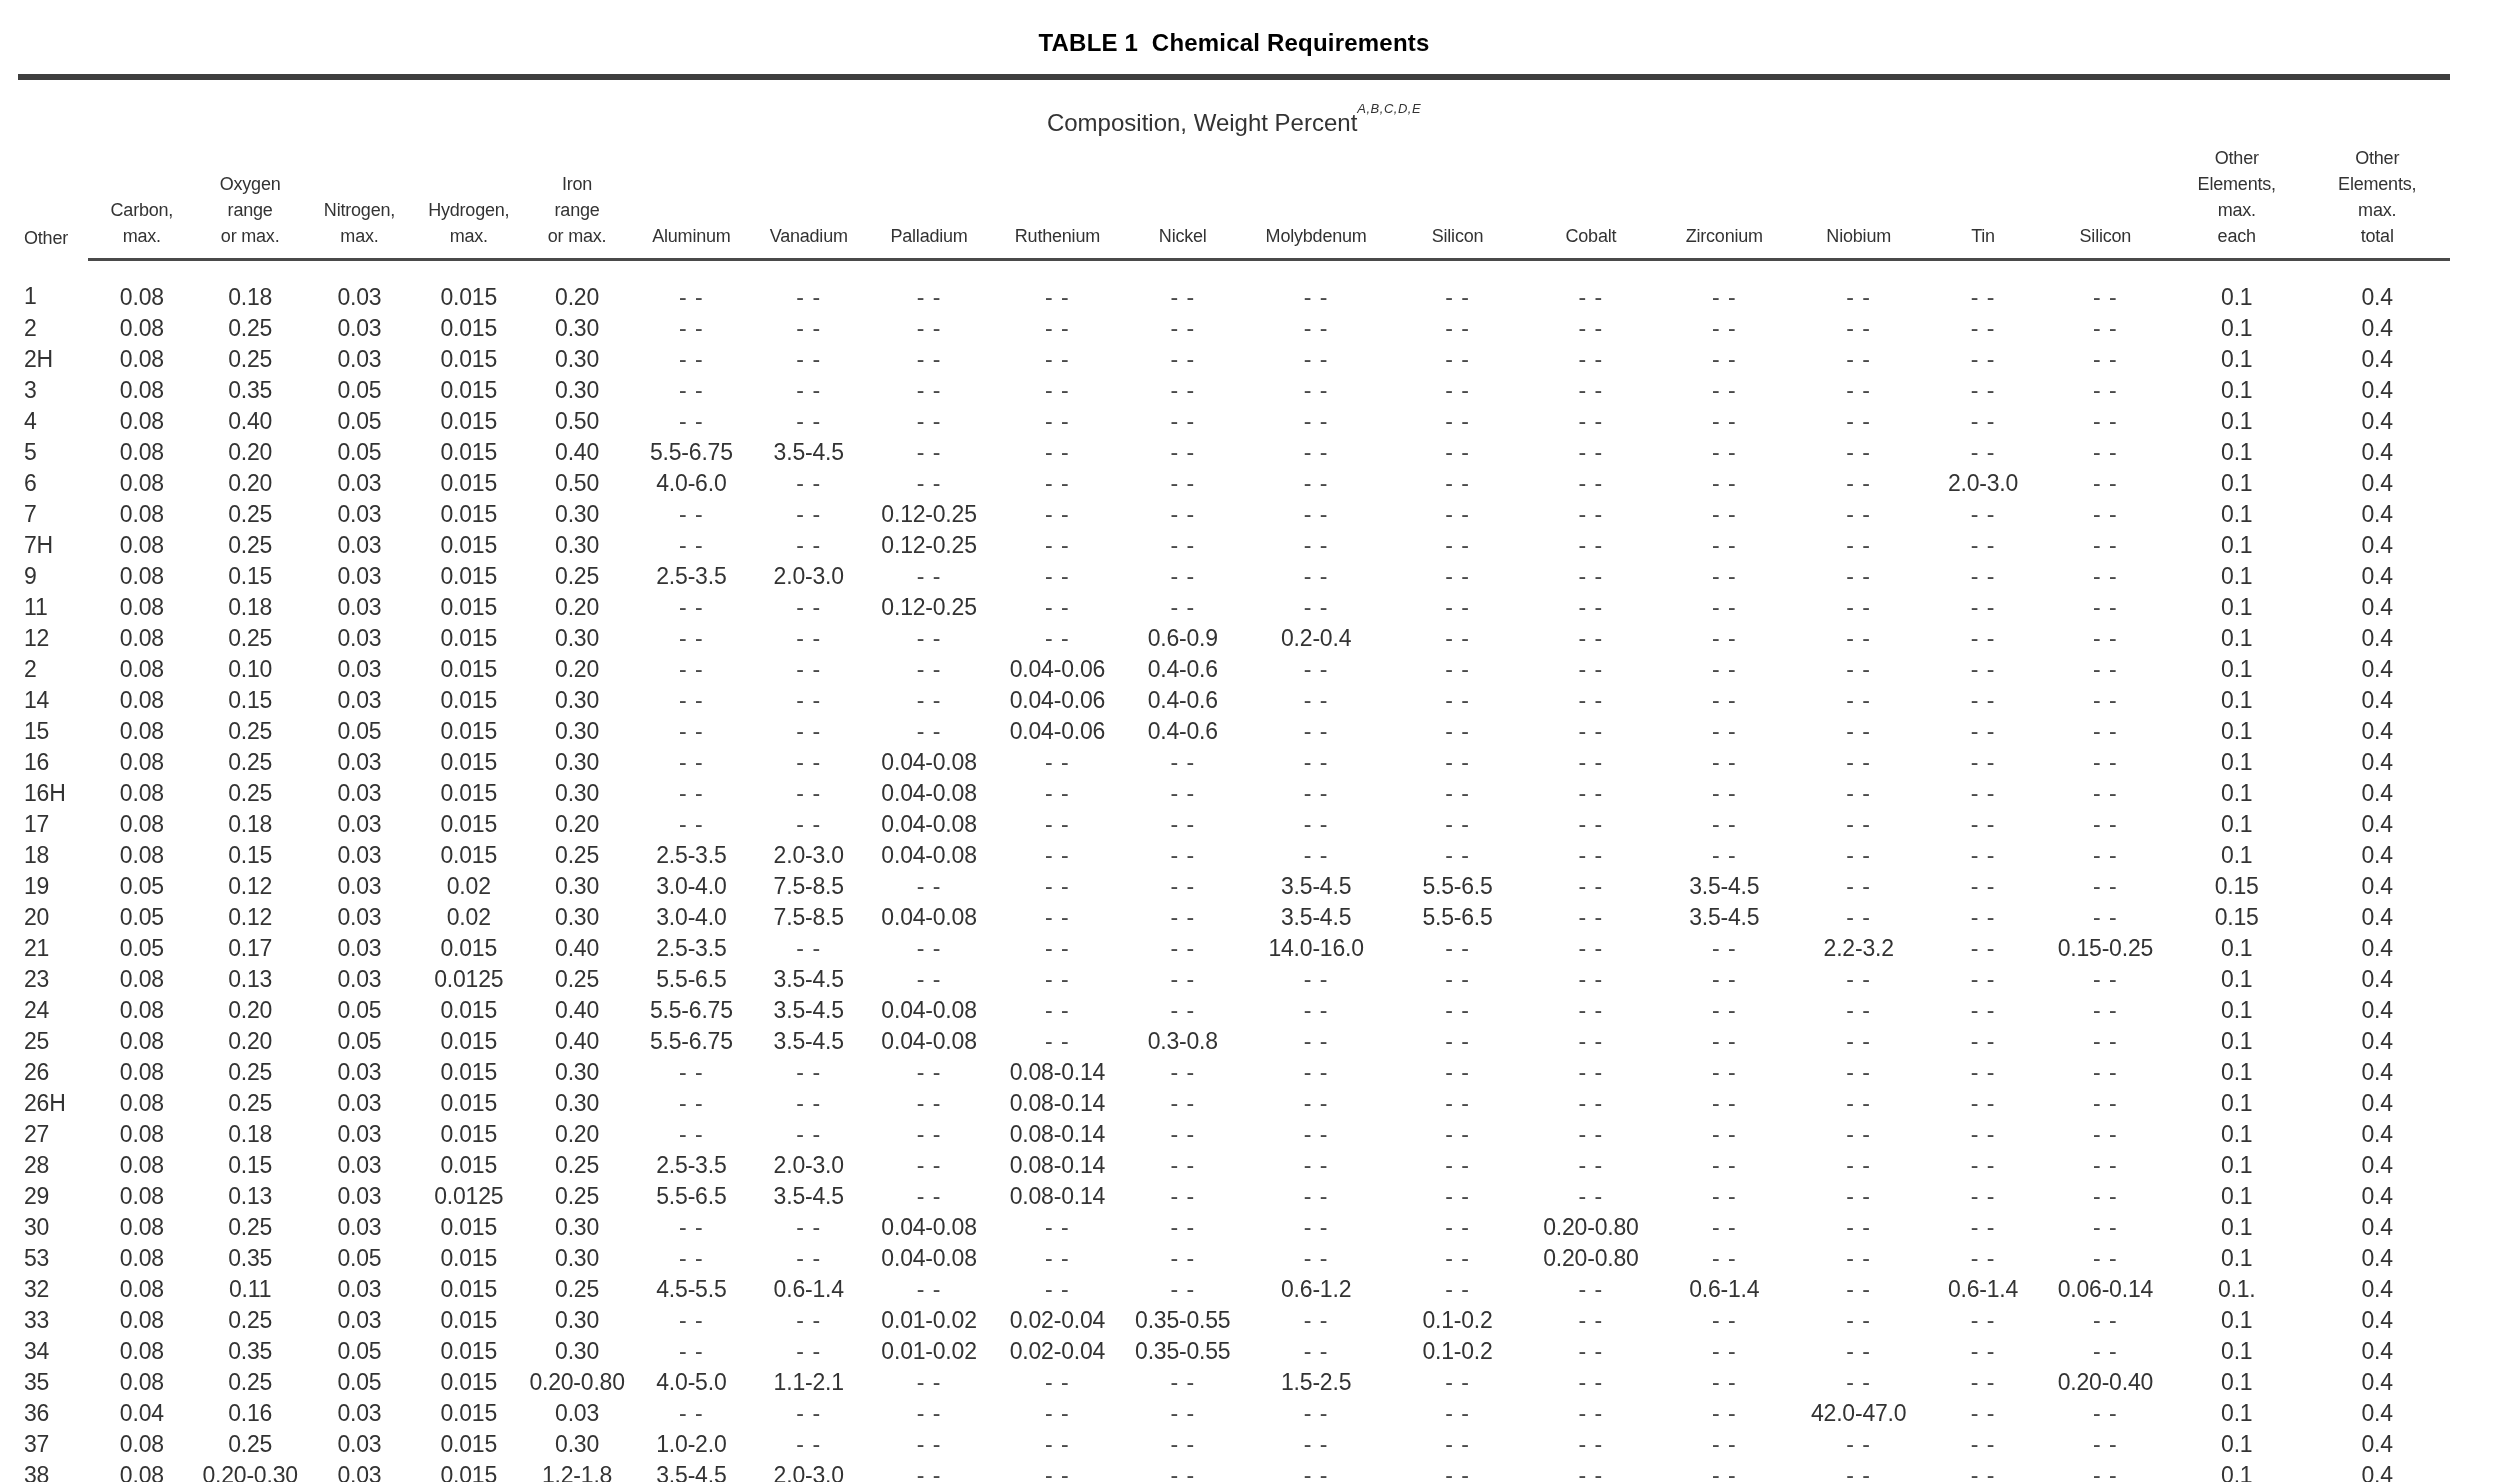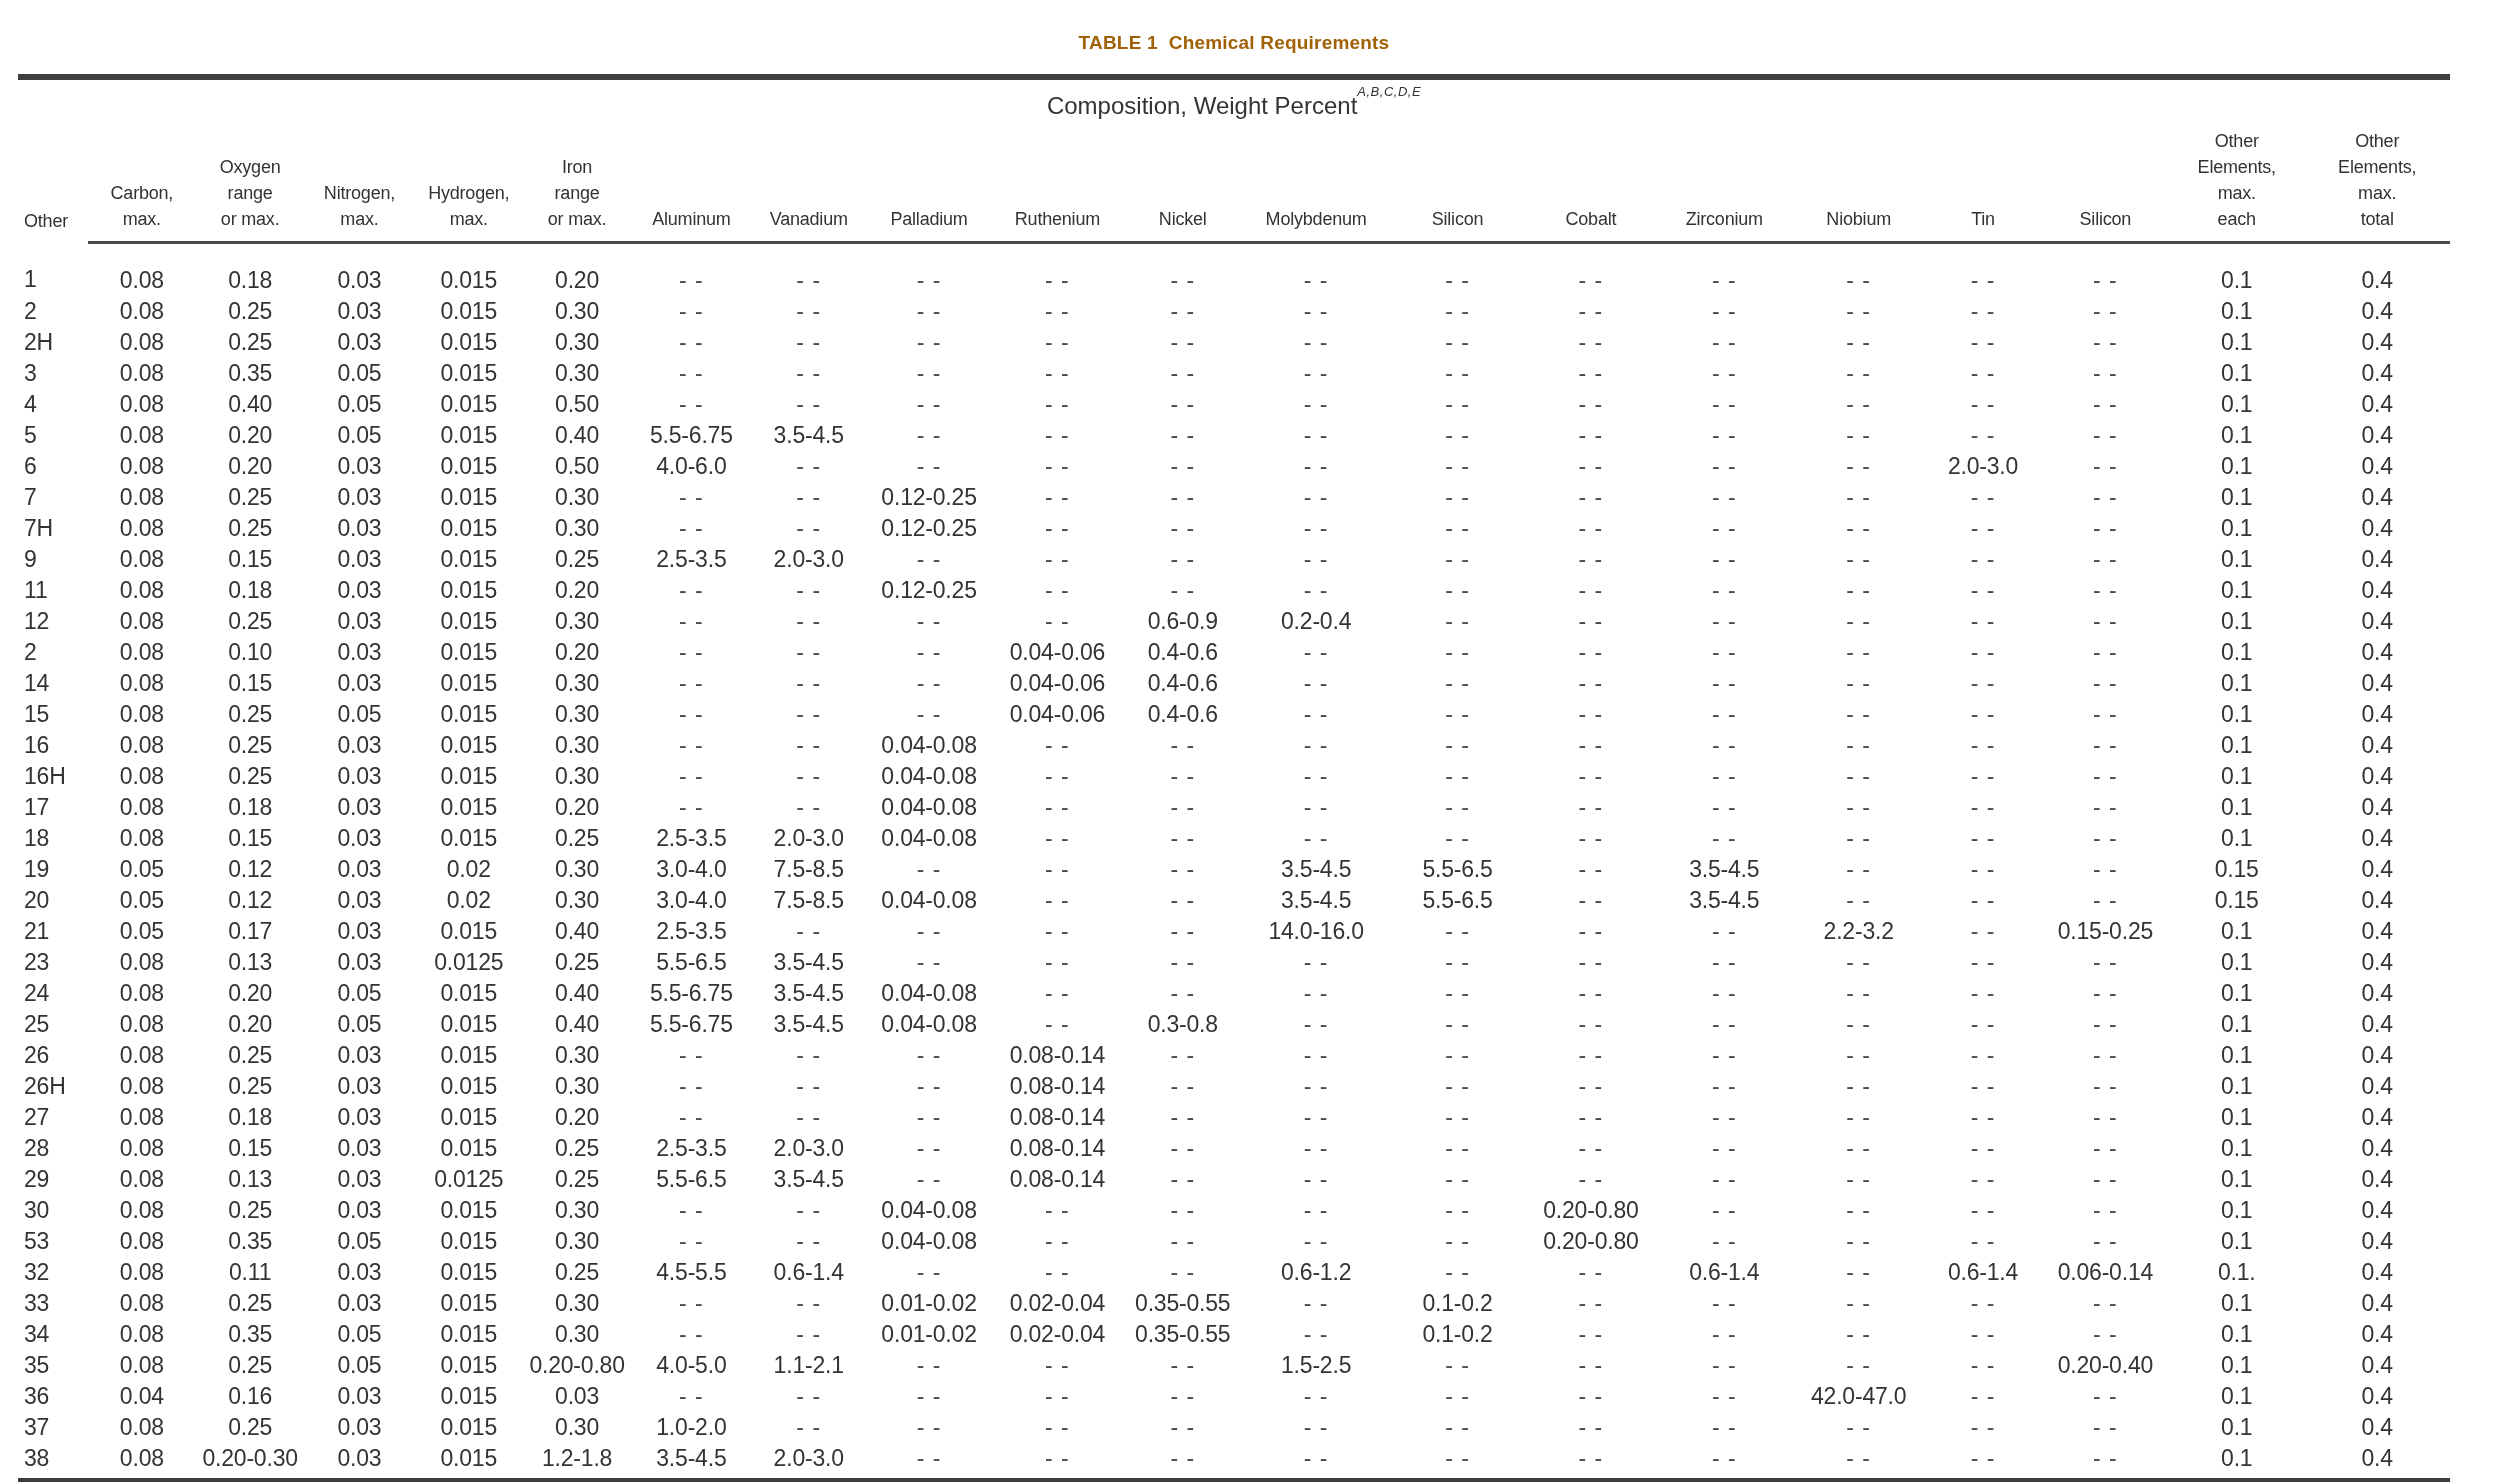--- a/index.html
+++ b/index.html
@@ -2,26 +2,26 @@
 <html><head>
 <meta charset="utf-8">
 <style>
   html,body{margin:0;padding:0;background:#ffffff;}
   .page{
     position:relative;width:2519px;height:1483px;background:#ffffff;overflow:hidden;
     font-family:"Liberation Sans", sans-serif;color:#2f2f2f;
   }
   .doc{position:absolute;left:18px;top:26px;width:2432px;}
   .title{
-    text-align:center;font-weight:bold;font-size:19px;line-height:34px;
-    white-space:pre;color:#a16207;letter-spacing:0.2px;
+    text-align:center;font-weight:bold;font-size:24px;line-height:34px;
+    white-space:pre;color:#000000;letter-spacing:0.2px;
   }
   .rule-thick{height:6px;background:#3e3e3e;margin-top:14px;}
   .rule-bottom{height:5px;background:#3e3e3e;margin-top:4px;}
-  .subtitle{text-align:center;font-size:24px;line-height:28px;margin-top:7px;color:#333;}
+  .subtitle{text-align:center;font-size:24px;line-height:28px;margin-top:24px;color:#333;}
   .subtitle sup{font-style:italic;font-size:13px;position:relative;top:-9px;letter-spacing:0.5px;}
   table{width:100%;border-collapse:collapse;table-layout:fixed;margin-top:4px;}
   th{
     vertical-align:bottom;font-weight:normal;font-size:18px;line-height:26px;
     white-space:pre-line;text-align:center;padding:4px 0 9px 0;
     border-bottom:3px solid #4a4a4a;color:#333;letter-spacing:-0.2px;
   }
   th.col-grade{text-align:left;padding-left:6px;border-bottom:none;}
   td{
     font-size:23px;height:31px;line-height:31px;padding:0;text-align:center;

